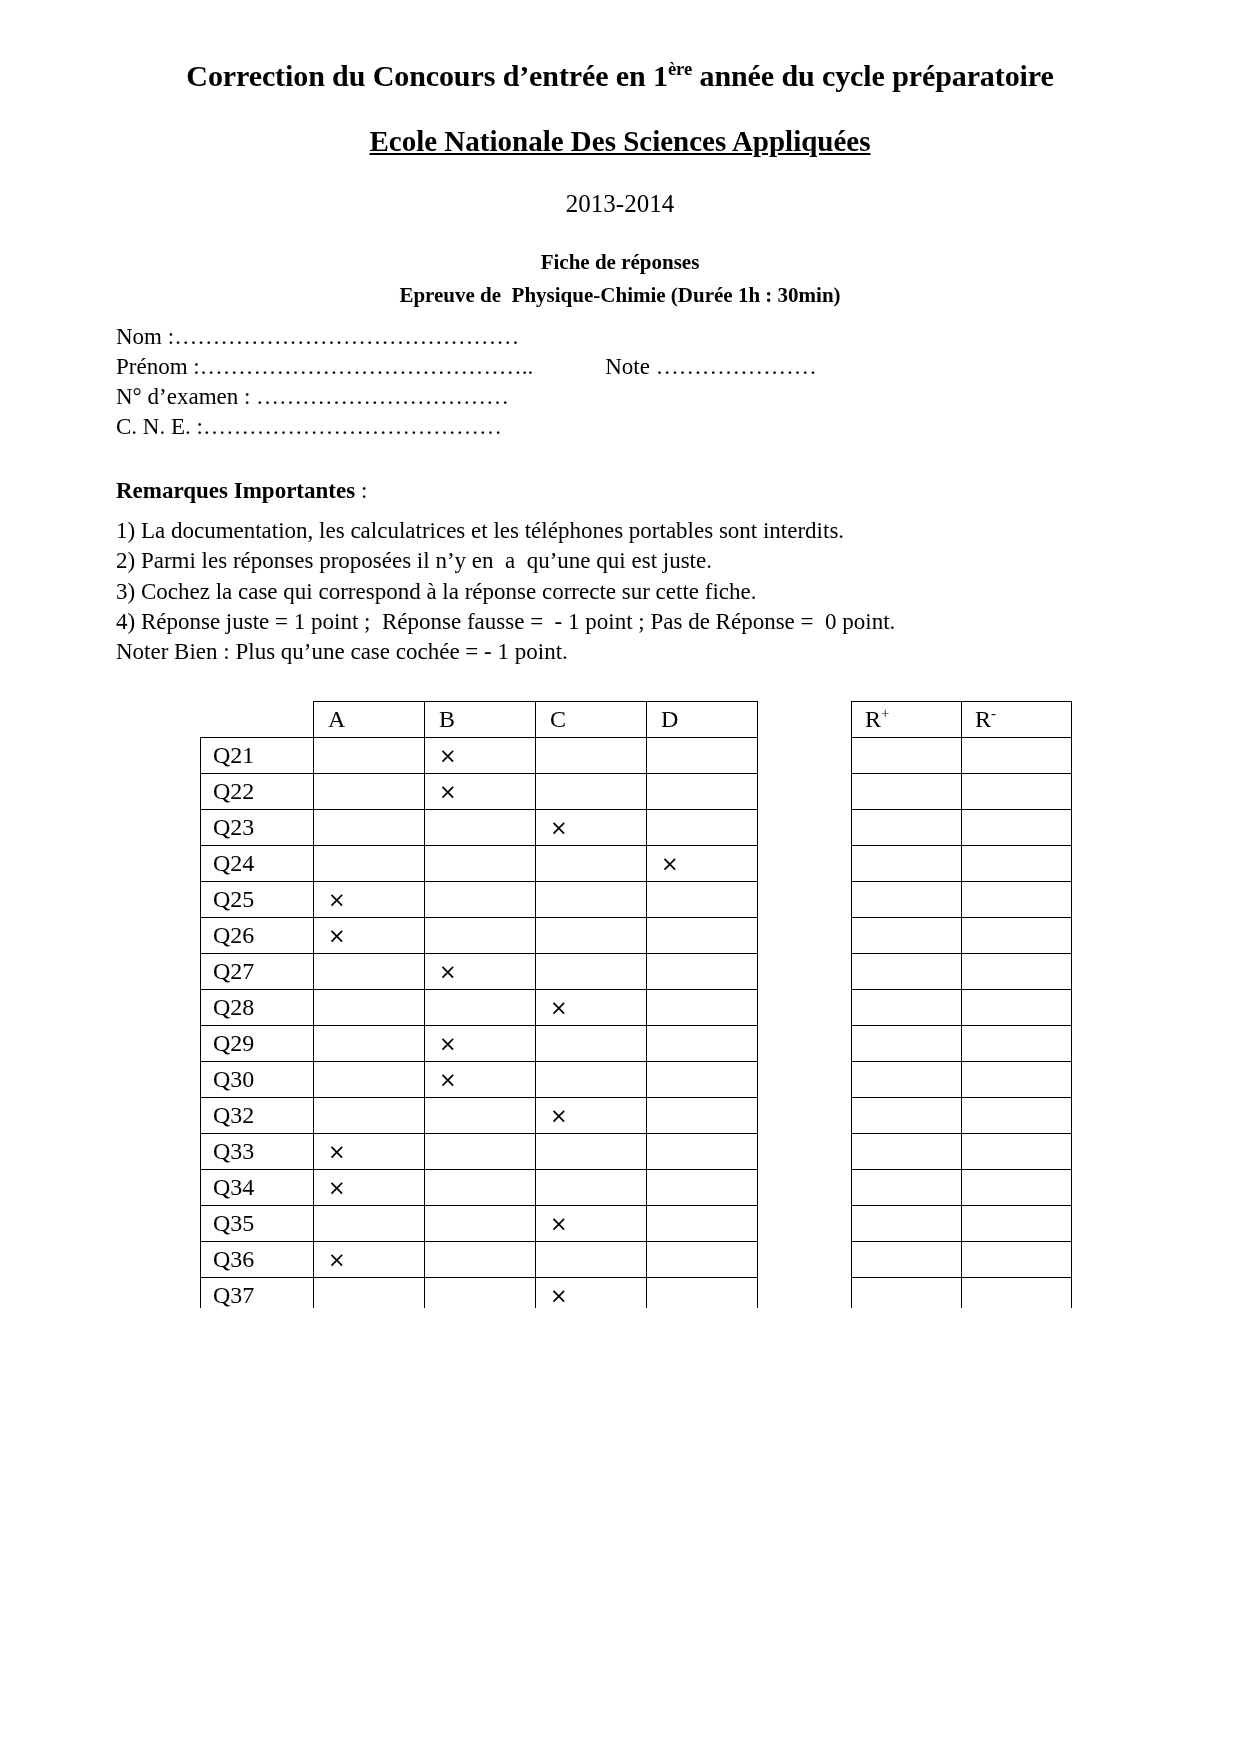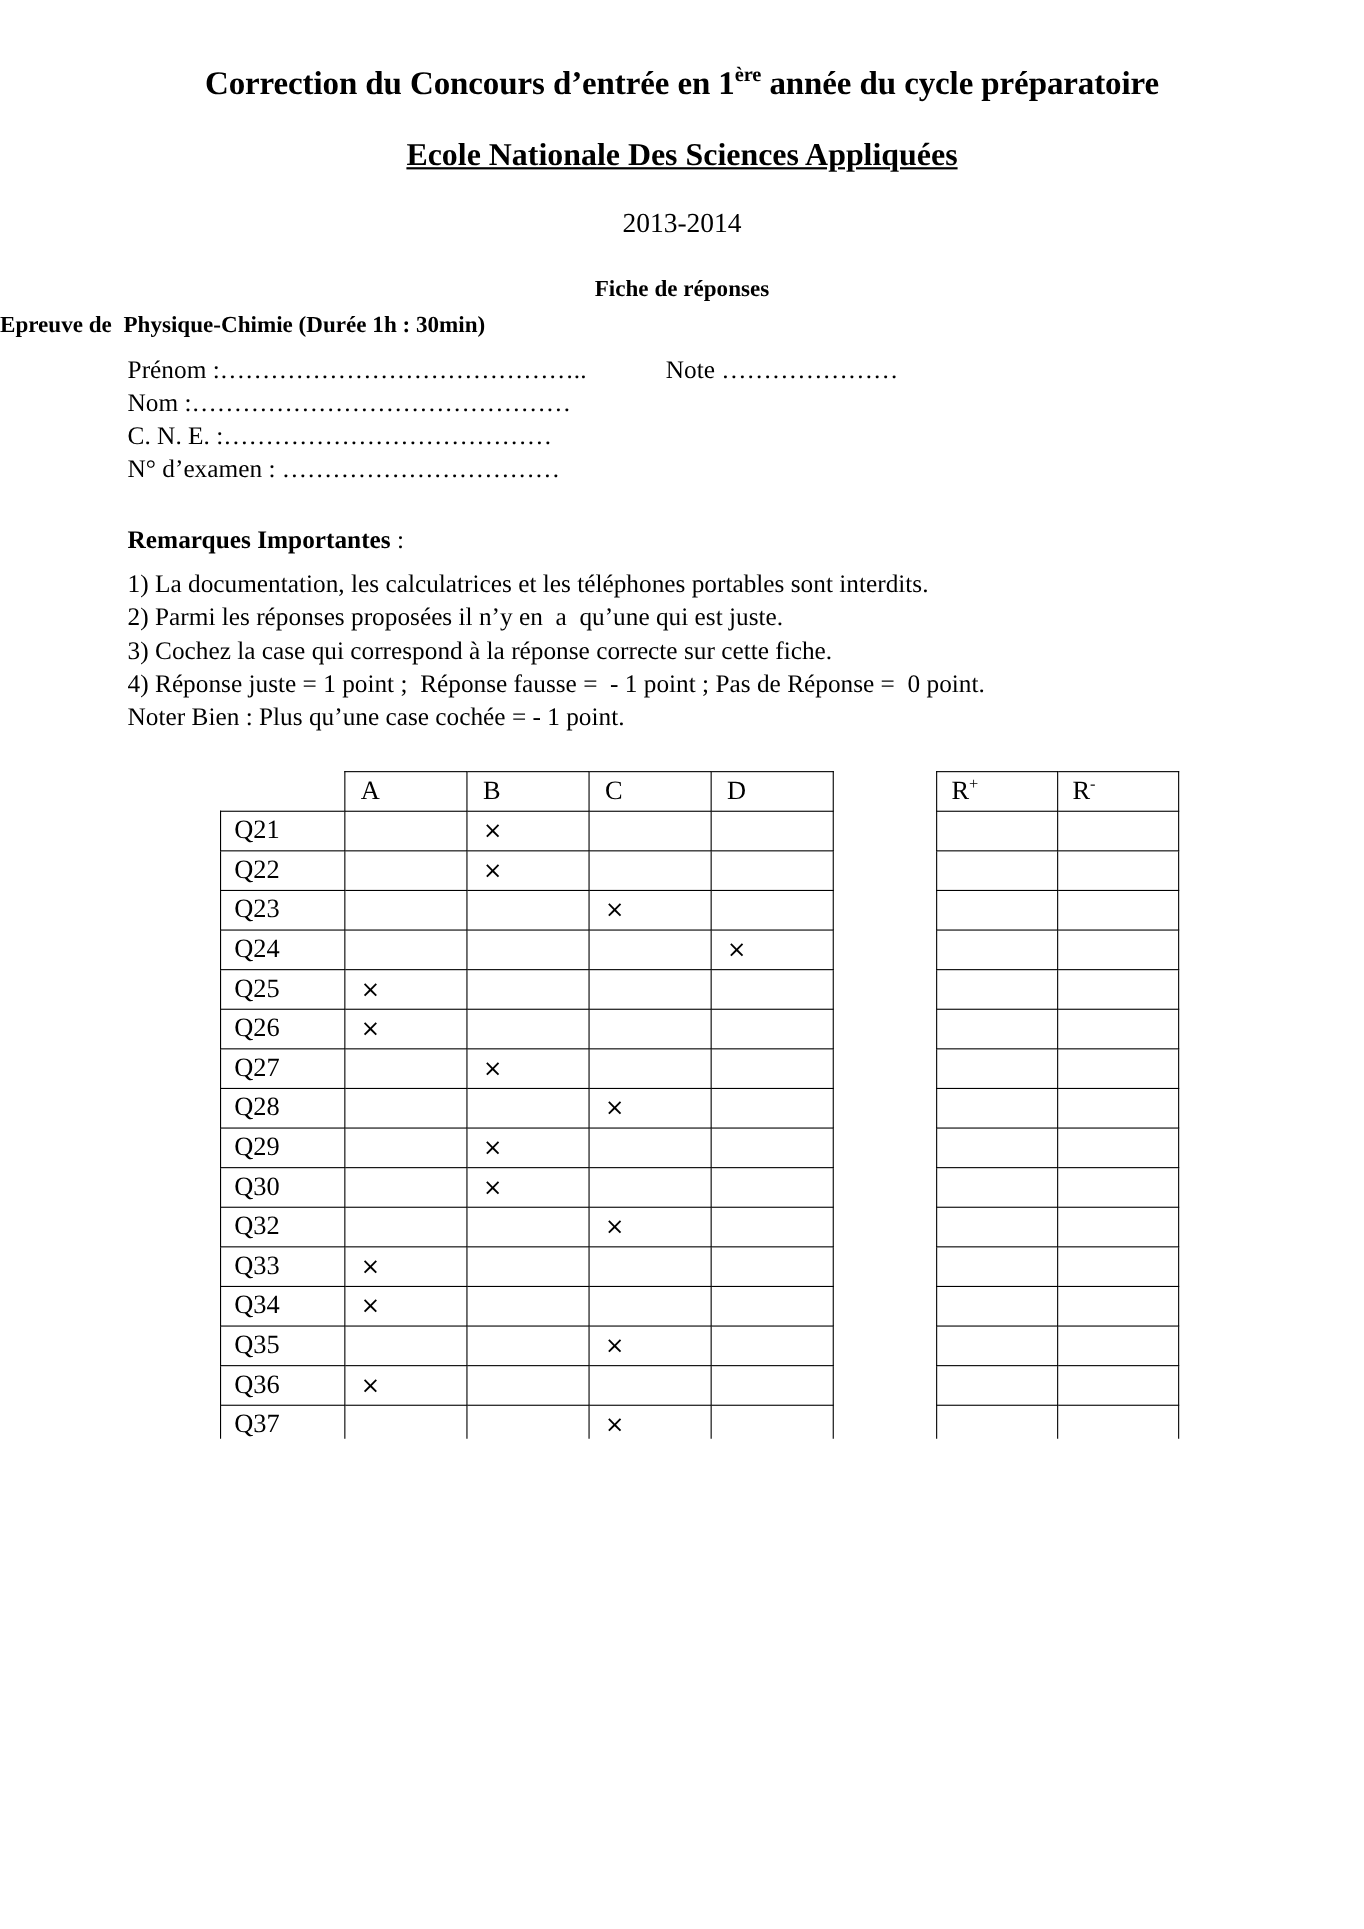--- a/index.html
+++ b/index.html
@@ -55,21 +55,21 @@
     padding-top: 32px;
   }
   .subtitle-sheet {
     text-align: center;
     font-weight: bold;
     font-size: 21px;
     margin: 0;
     padding-top: 32px;
   }
   .subtitle-exam {
-    text-align: left;
+    text-align: center;
     font-weight: bold;
     font-size: 21px;
     margin: 0;
     padding-top: 8px;
     white-space: pre;
   }
 
   
   .form-block {
     margin-top: 14px;
@@ -177,24 +177,24 @@
 
   <h2 class="title-school">Ecole Nationale Des Sciences Appliquées</h2>
 
   <h2 class="title-year">2013-2014</h2>
 
   <h3 class="subtitle-sheet">Fiche de réponses</h3>
 
   <h3 class="subtitle-exam">Epreuve de  Physique-Chimie (Durée 1h : 30min)</h3>
 
   <div class="form-block">
+    <span class="form-row">Nom :………………………………………</span>
     <span class="form-row"><span>Prénom :……………………………………..</span><span class="note-part">Note …………………</span></span>
-    <span class="form-row">Nom :………………………………………</span>
+    <span class="form-row">N° d’examen : ……………………………</span>
     <span class="form-row">C. N. E. :…………………………………</span>
-    <span class="form-row">N° d’examen : ……………………………</span>
   </div>
 
   <div class="remarks">
     <p class="remarks-title"><b>Remarques Importantes</b><span> :</span></p>
     <div class="remarks-list">
       <span class="remark-line">1) La documentation, les calculatrices et les téléphones portables sont interdits.</span>
       <span class="remark-line">2) Parmi les réponses proposées il n’y en  a  qu’une qui est juste.</span>
       <span class="remark-line">3) Cochez la case qui correspond à la réponse correcte sur cette fiche.</span>
       <span class="remark-line">4) Réponse juste = 1 point ;  Réponse fausse =  - 1 point ; Pas de Réponse =  0 point.</span>
       <span class="remark-line">Noter Bien : Plus qu’une case cochée = - 1 point.</span>

